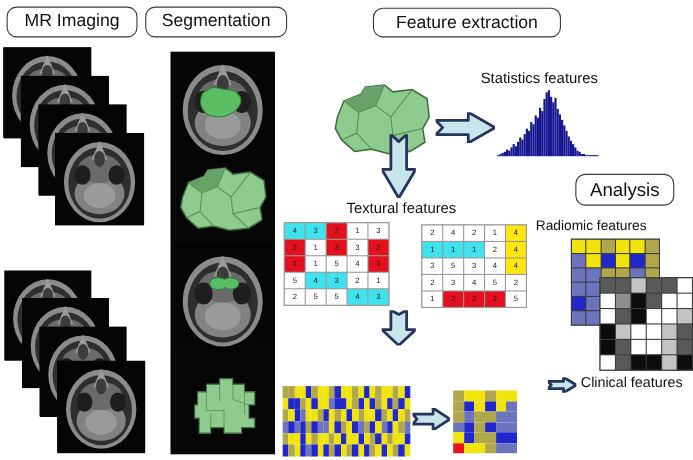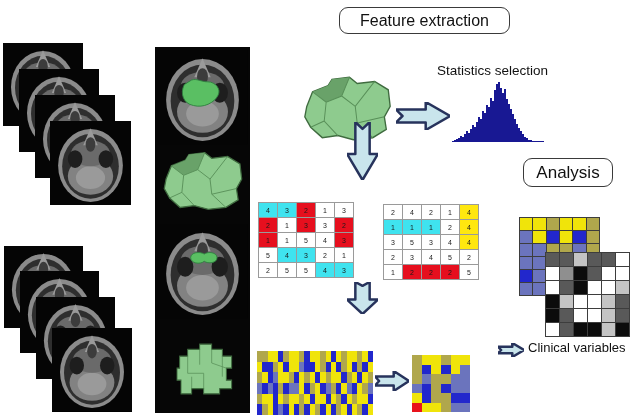--- a/index.html
+++ b/index.html
@@ -18,20 +18,22 @@
   .matrix{position:absolute;display:grid;}
   .matrix.lined{gap:1px;background:#3d3d3d;border:1px solid #3d3d3d;box-sizing:border-box;}
   .hist{position:absolute;display:flex;align-items:flex-end;}
   .hist i{display:block;flex:1 1 auto;}
 </style>
 </head>
 <body>
 
 <div class="canvas">
 
+  <div class="pill" style="left:6px;top:6px;width:119px;height:28px">MR Imaging</div>
+  <div class="pill" style="left:132px;top:6px;width:129px;height:28px">Segmentation</div>
   <div class="pill" style="left:523px;top:158px;width:90px;height:29px;font-size:17px">Analysis</div>
   <div class="pill" style="left:339px;top:7px;width:171px;height:27px">Feature extraction</div>
 
   <div>
     <div class="mri" style="left:3px;top:43px;width:80px;height:82px"><svg viewBox="0 0 100 104" preserveAspectRatio="none">
     <rect width="100" height="104" fill="#050505"></rect>
     <ellipse cx="50" cy="55" rx="40" ry="45" fill="#8b8b8b"></ellipse>
     <ellipse cx="50" cy="56" rx="35" ry="40" fill="#2e2e2e"></ellipse>
     <ellipse cx="50" cy="68" rx="28" ry="23" fill="#828282"></ellipse>
     <ellipse cx="50" cy="70" rx="18" ry="14" fill="#9a9a9a"></ellipse>
@@ -173,21 +175,21 @@
   </div>
 
   <div class="abs" style="left:299px;top:71px;width:97px;height:75px">
       <svg viewBox="0 0 100 72" preserveAspectRatio="none">
     <path d="M8,34 L14,20 L30,14 L34,8 L52,6 L60,12 L78,10 L92,18 L94,34 L88,44 L90,56 L76,64 L56,66 L40,62 L24,64 L12,54 L6,44 Z" fill="#8ecb8e" stroke="#3f6b3f" stroke-width="1.4"></path>
     <path d="M14,20 L30,14 L34,8 L52,6 L44,24 L28,30 Z" fill="#69a269"></path>
     <path d="M14,20 L28,30 L44,24 L52,6 M28,30 L26,48 L40,62 M44,24 L58,34 L78,10 M58,34 L60,50 L76,64 M26,48 L12,54 M60,50 L88,44" fill="none" stroke="#588f58" stroke-width="1"></path>
       </svg>
     </div>
 
-  <div class="cap" style="left:437px;top:64px;font-size:13.5px">Statistics selection</div>
+  <div class="cap" style="left:437px;top:64px;font-size:13.5px">Statistics features</div>
   <div class="hist" style="left:452px;top:82px;width:92px;height:60px">
       <i style="height: 2%; background: rgb(24, 24, 147);"></i>
       <i style="height: 3%; background: rgb(24, 24, 147);"></i>
       <i style="height: 5%; background: rgb(24, 24, 147);"></i>
       <i style="height: 7%; background: rgb(24, 24, 147);"></i>
       <i style="height: 10%; background: rgb(24, 24, 147);"></i>
       <i style="height: 8%; background: rgb(24, 24, 147);"></i>
       <i style="height: 14%; background: rgb(24, 24, 147);"></i>
       <i style="height: 18%; background: rgb(24, 24, 147);"></i>
       <i style="height: 15%; background: rgb(24, 24, 147);"></i>
@@ -249,20 +251,21 @@
       <svg viewBox="0 0 100 52" preserveAspectRatio="none">
     <polygon points="0,14 55,14 55,0 100,26 55,52 55,38 0,38 12,26" fill="#c9e5ec" stroke="#27335c" stroke-width="2.5" vector-effect="non-scaling-stroke" stroke-linejoin="round"></polygon>
       </svg>
     </div>
   <div class="abs" style="left:498px;top:343px;width:26px;height:14px">
       <svg viewBox="0 0 100 52" preserveAspectRatio="none">
     <polygon points="0,14 55,14 55,0 100,26 55,52 55,38 0,38 12,26" fill="#c9e5ec" stroke="#27335c" stroke-width="2.5" vector-effect="non-scaling-stroke" stroke-linejoin="round"></polygon>
       </svg>
     </div>
 
+  <div class="cap" style="left:315px;top:183px;font-size:13.5px">Textural features</div>
   <div class="tgrid" style="left:258px;top:202px;grid-template-columns:repeat(5,18px);grid-auto-rows:14px">
       <div class="c" style="background: rgb(63, 227, 239);">4</div>
       <div class="c" style="background: rgb(63, 227, 239);">3</div>
       <div class="c" style="background: rgb(230, 15, 30);">2</div>
       <div class="c" style="background: rgb(255, 255, 255);">1</div>
       <div class="c" style="background: rgb(255, 255, 255);">3</div>
       <div class="c" style="background: rgb(230, 15, 30);">2</div>
       <div class="c" style="background: rgb(255, 255, 255);">1</div>
       <div class="c" style="background: rgb(230, 15, 30);">3</div>
       <div class="c" style="background: rgb(255, 255, 255);">3</div>
@@ -477,20 +480,21 @@
       <div style="background: rgb(34, 39, 204);"></div>
       <div style="background: rgb(34, 39, 204);"></div>
       <div style="background: rgb(232, 19, 28);"></div>
       <div style="background: rgb(240, 228, 10);"></div>
       <div style="background: rgb(240, 228, 10);"></div>
       <div style="background: rgb(176, 167, 76);"></div>
       <div style="background: rgb(107, 116, 189);"></div>
       <div style="background: rgb(107, 116, 189);"></div>
     </div>
 
+  <div class="cap" style="left:487px;top:199px;font-size:12.5px">Radiomic features</div>
   <div class="matrix lined" style="left:519px;top:217px;width:81px;height:79px;grid-template-columns:repeat(6,1fr);grid-template-rows:repeat(6,1fr);z-index:1">
       <div style="background: rgb(240, 228, 10);"></div>
       <div style="background: rgb(240, 228, 10);"></div>
       <div style="background: rgb(176, 167, 76);"></div>
       <div style="background: rgb(240, 228, 10);"></div>
       <div style="background: rgb(240, 228, 10);"></div>
       <div style="background: rgb(176, 167, 76);"></div>
       <div style="background: rgb(107, 116, 189);"></div>
       <div style="background: rgb(240, 228, 10);"></div>
       <div style="background: rgb(34, 39, 204);"></div>
@@ -553,15 +557,15 @@
       <div style="background: rgb(255, 255, 255);"></div>
       <div style="background: rgb(196, 196, 196);"></div>
       <div style="background: rgb(89, 89, 89);"></div>
       <div style="background: rgb(255, 255, 255);"></div>
       <div style="background: rgb(89, 89, 89);"></div>
       <div style="background: rgb(12, 12, 12);"></div>
       <div style="background: rgb(12, 12, 12);"></div>
       <div style="background: rgb(196, 196, 196);"></div>
       <div style="background: rgb(12, 12, 12);"></div>
     </div>
-  <div class="cap" style="left:528px;top:341px;font-size:13px;z-index:3">Clinical variables</div>
+  <div class="cap" style="left:528px;top:341px;font-size:13px;z-index:3">Clinical features</div>
 
 </div>
 
 </body></html>

